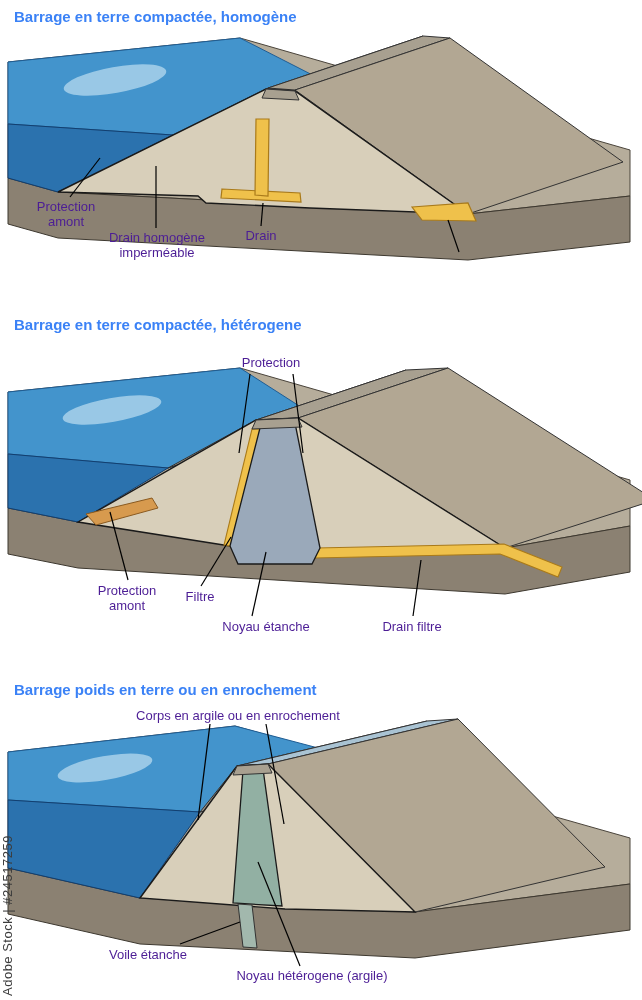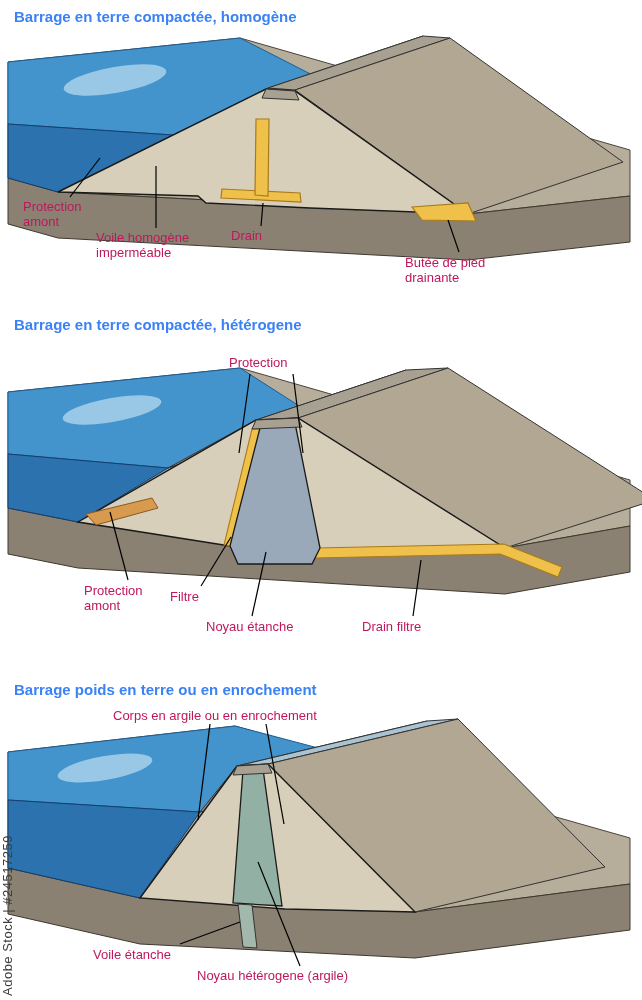--- a/index.html
+++ b/index.html
@@ -1,20 +1,20 @@
 <!DOCTYPE html>
 <html><head>
 <meta charset="utf-8">
 <style>
   html,body{margin:0;padding:0;background:#ffffff;}
   .page{position:relative;width:642px;height:1000px;background:#fff;overflow:hidden;
         font-family:"Liberation Sans",sans-serif;}
   .ttl{position:absolute;left:14px;font:bold 15px/18px "Liberation Sans",sans-serif;color:#3b82f6;}
-  .lbl{position:absolute;font:13px/15px "Liberation Sans",sans-serif;color:#be185d;
-       transform:translateX(-50%);}
+  .lbl{position:absolute;font:13px/15px "Liberation Sans",sans-serif;color:#4c1d95;
+       text-align:center;transform:translateX(-50%);}
   .scene{position:absolute;left:0;top:0;width:642px;height:1000px;}
   .wm{position:absolute;left:0px;top:748px;height:248px;width:18px;
       writing-mode:vertical-rl;transform:rotate(180deg);
       font:13px "Liberation Sans",sans-serif;color:#3d3d3d;letter-spacing:.5px;white-space:nowrap;}
   svg line.leader{stroke:#000;stroke-width:1.2;}
   svg polygon{shape-rendering:geometricPrecision;}
 </style>
 </head>
 <body>
 
@@ -83,23 +83,22 @@
       <line class="leader" x1="180" y1="944" x2="240" y2="922"></line>
       <line class="leader" x1="300" y1="966" x2="258" y2="862"></line>
     </g>
   </svg>
 
   <div class="ttl" style="top:8px;">Barrage en terre compactée, homogène</div>
   <div class="ttl" style="top:316px;">Barrage en terre compactée, hétérogene</div>
   <div class="ttl" style="top:681px;">Barrage poids en terre ou en enrochement</div>
 
   <div class="lbl" style="left:66px;top:199px;width:86px;">Protection amont</div>
-  <div class="lbl" style="left:157px;top:230px;width:122px;">Voile homogène imperméable</div>
+  <div class="lbl" style="left:157px;top:230px;width:122px;">Drain homogène imperméable</div>
   <div class="lbl" style="left:261px;top:228px;width:60px;">Drain</div>
-  <div class="lbl" style="left:460px;top:255px;width:110px;">Butée de pied drainante</div>
 
   <div class="lbl" style="left:271px;top:355px;width:84px;">Protection</div>
   <div class="lbl" style="left:127px;top:583px;width:86px;">Protection amont</div>
   <div class="lbl" style="left:200px;top:589px;width:60px;">Filtre</div>
   <div class="lbl" style="left:266px;top:619px;width:120px;">Noyau étanche</div>
   <div class="lbl" style="left:412px;top:619px;width:100px;">Drain filtre</div>
 
   <div class="lbl" style="left:238px;top:708px;width:250px;">Corps en argile ou en enrochement</div>
   <div class="lbl" style="left:148px;top:947px;width:110px;">Voile étanche</div>
   <div class="lbl" style="left:312px;top:968px;width:230px;">Noyau hétérogene (argile)</div>

